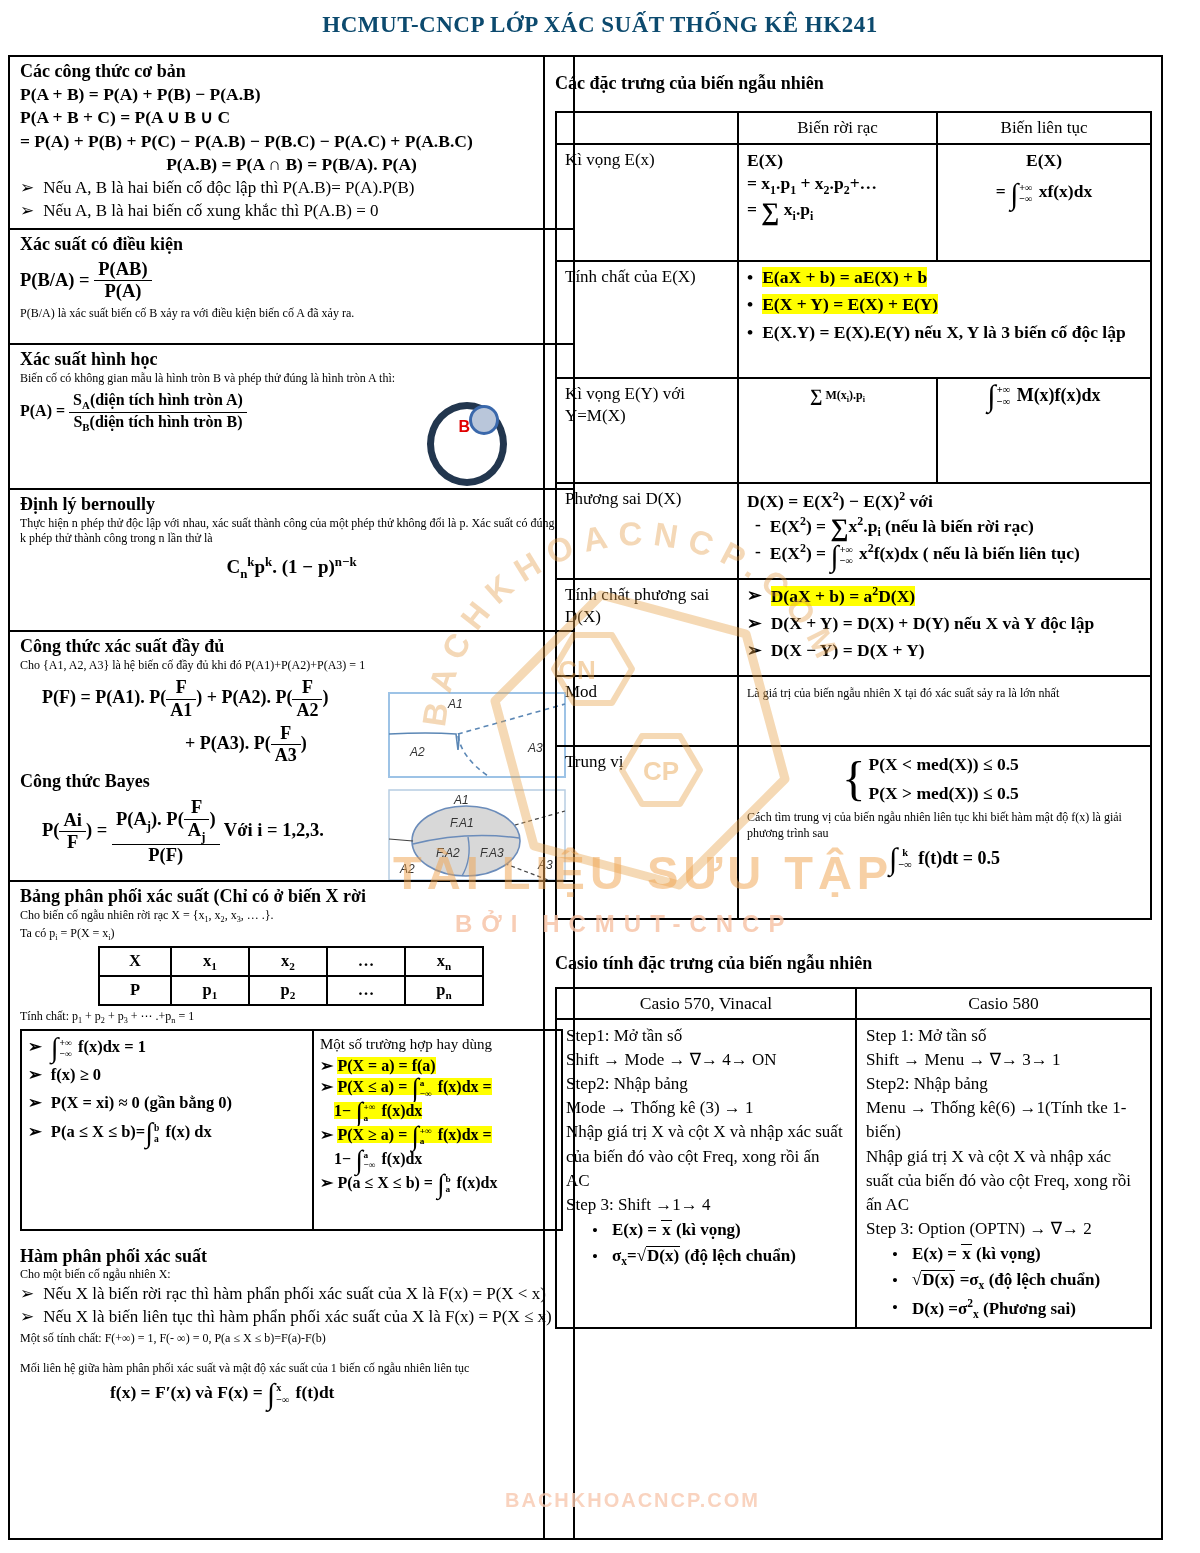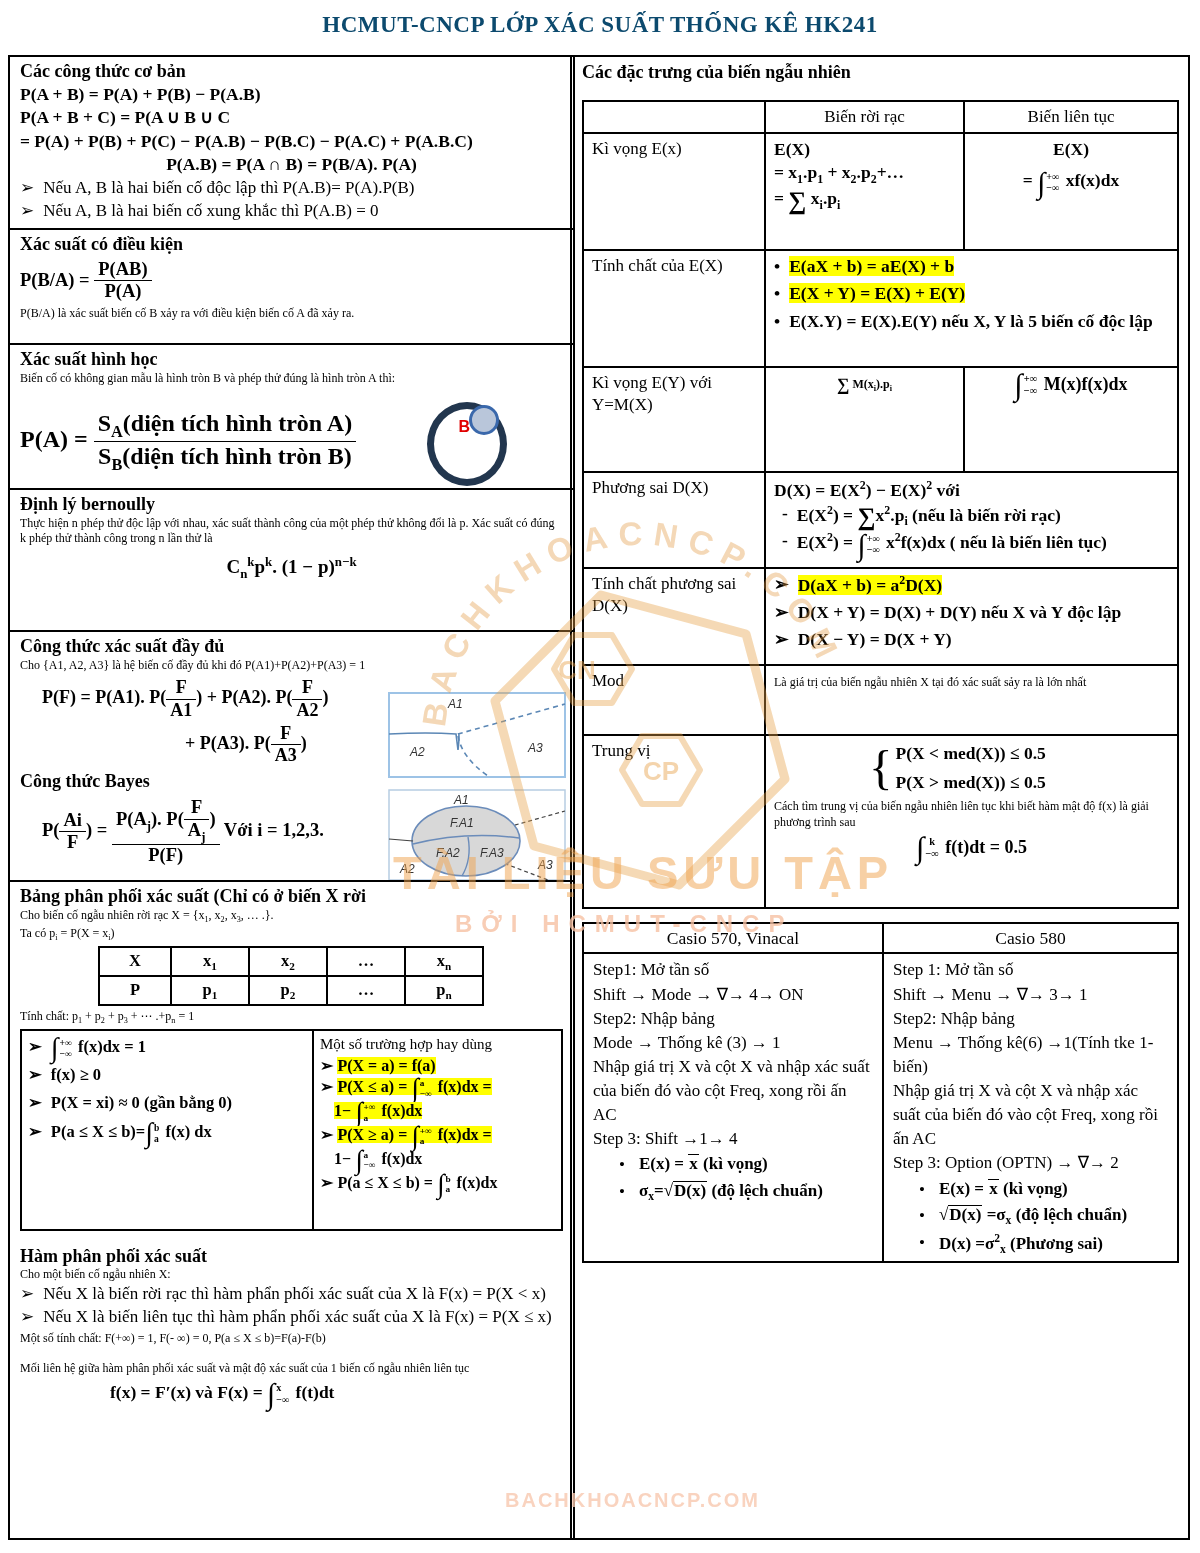--- a/index.html
+++ b/index.html
@@ -3,22 +3,22 @@
 <meta charset="utf-8">
 <style>
   html,body{margin:0;padding:0;background:#fff;}
   .page{position:relative;width:1200px;height:1553px;background:#fff;overflow:hidden;
         font-family:"Liberation Serif",serif;color:#000;}
   .title{position:absolute;top:12px;left:0;width:100%;text-align:center;
          font-size:23px;font-weight:bold;letter-spacing:.5px;}
   .sheet{position:absolute;left:8px;top:55px;width:1184px;height:1485px;}
   .sec{position:absolute;left:0;width:567px;border:2.5px solid #000;box-sizing:border-box;
        padding:3px 10px;overflow:hidden;}
-  .rcol{position:absolute;left:562px;top:0;width:620px;height:1485px;border:2.5px solid #000;
-        box-sizing:border-box;padding:4px 10px;overflow:hidden;}
+  .rcol{position:absolute;left:535px;top:0;width:620px;height:1485px;border:2.5px solid #000;
+        box-sizing:border-box;padding:15px 10px;overflow:hidden;}
   .h{font-weight:bold;font-size:18px;line-height:1.25;}
   .txt{font-size:12px;line-height:1.32;}
   .fm{font-weight:600;font-size:17.5px;line-height:1.35;}
   .ctr{text-align:center;}
   .bl{display:flex;gap:9px;font-size:17px;line-height:1.35;}
   .blf{display:flex;gap:9px;}
   .bm{flex:0 0 auto;}
   sup,sub{font-size:.68em;}
   .ol{display:inline-block;border-top:1.6px solid #000;padding:0 1px;line-height:1.05;}
   .hl{background:#ffff00;}
@@ -85,21 +85,21 @@
       <div class="fm" style="font-size:18.5px;margin:3px 0;">P(B/A) = <span class="frac">
             <span class="fn">P(AB)</span>
             <span class="fd">P(A)</span>
           </span></div>
       <div class="txt">P(B/A) là xác suất biến cố B xảy ra với điều kiện biến cố A đã xảy ra.</div>
     </div>
 
     <div class="sec" style="top:288px;height:147px;">
       <div class="h">Xác suất hình học</div>
       <div class="txt" style="width:480px;">Biến cố có không gian mẫu là hình tròn B và phép thử đúng là hình tròn A thì:</div>
-      <div class="fm" style="font-size:24px;margin-top:23px;">P(A) = <span class="frac">
+      <div class="fm" style="font-size:16px;margin-top:5px;">P(A) = <span class="frac">
             <span class="fn">S<sub>A</sub>(diện tích hình tròn A)</span>
             <span class="fd">S<sub>B</sub>(diện tích hình tròn B)</span>
           </span></div>
       <div class="geo-fig">
         <span class="geo-inner"></span>
         <span class="geo-b">B</span>
       </div>
     </div>
 
     <div class="sec" style="top:433px;height:144px;">
@@ -336,21 +336,21 @@
             <div class="blf fm" style="margin-bottom:4px;">
               <span class="bm">•</span>
               <span><span class="hl">E(aX + b) = aE(X) + b</span></span>
             </div>
             <div class="blf fm" style="margin-bottom:4px;">
               <span class="bm">•</span>
               <span><span class="hl">E(X + Y) = E(X) + E(Y)</span></span>
             </div>
             <div class="blf fm">
               <span class="bm">•</span>
-              <span>E(X.Y) = E(X).E(Y) nếu  X, Y là 5 biến cố độc lập</span>
+              <span>E(X.Y) = E(X).E(Y) nếu  X, Y là 3 biến cố độc lập</span>
             </div>
           </td>
         </tr>
         <tr style="height:105px;">
           <td>Kì vọng E(Y) với Y=M(X)</td>
           <td class="c">
             <span class="fm" style="font-size:12px;"><span class="bsym">∑</span> M(x<sub>i</sub>).p<sub>i</sub></span>
           </td>
           <td class="c">
             <span class="fm" style="font-size:18px;"><span class="intg">
@@ -421,20 +421,21 @@
                     <span class="ilims">
                       <span>k</span>
                       <span>−∞</span>
                     </span>
                   </span> f(t)dt = 0.5</div>
           </td>
         </tr>
       </tbody>
         </table>
 
+      <div class="h" style="margin-top:32px;">Casio tính đặc trưng của biến ngẫu nhiên</div>
 
       <table class="casio" style="margin-top:13px;width:597px;">
         <colgroup>
             <col style="width:300px">
             <col>
           </colgroup>
         <tbody>
             <tr>
           <td class="hd">Casio 570, Vinacal</td>
           <td class="hd">Casio 580</td>

